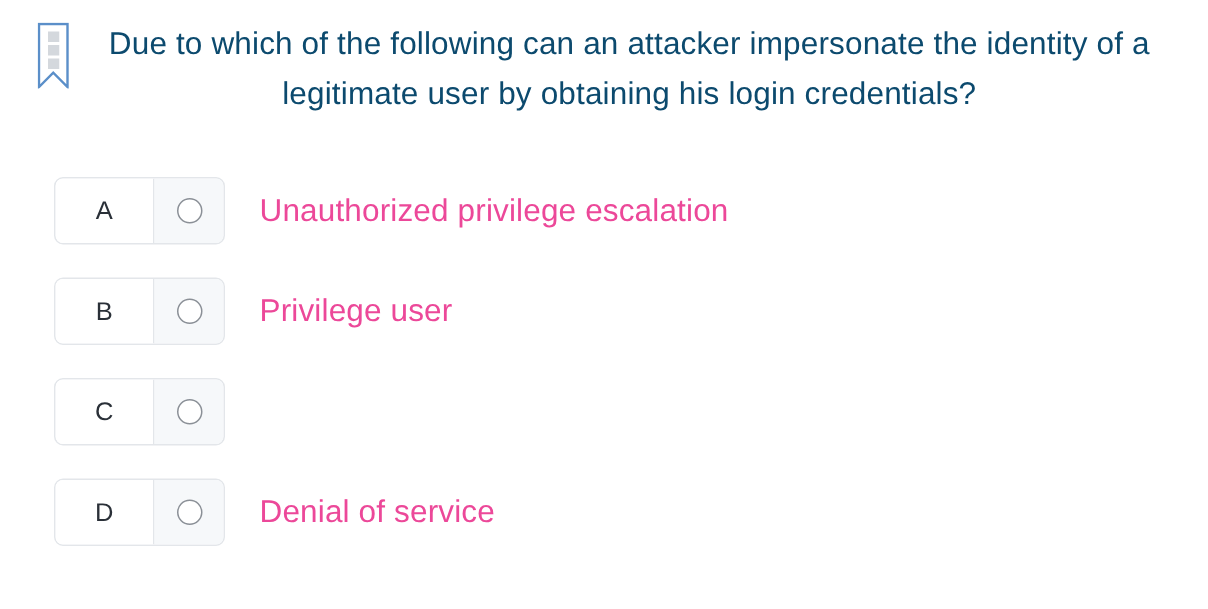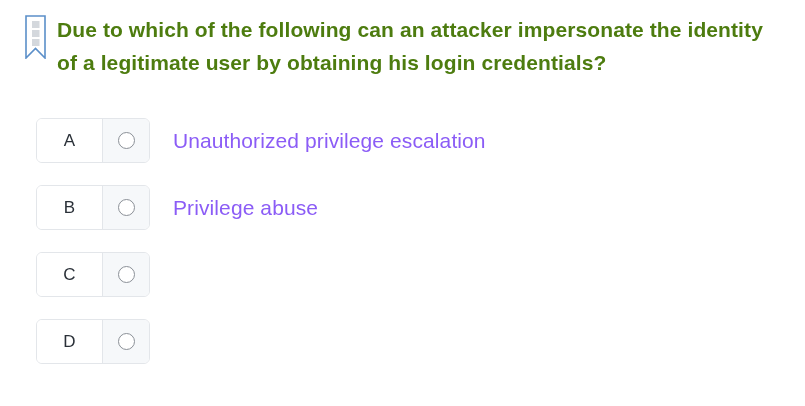--- a/index.html
+++ b/index.html
@@ -33,23 +33,24 @@
     height: 44px;
   }
 
   #question-text {
     position: absolute;
     left: 57px;
     top: 13px;
     width: 725px;
     font-size: 21px;
     line-height: 33px;
-    color: #4d7c0f;
+    color: #0c4a6e;
     letter-spacing: 0.1px;
-    font-weight: 700;
+    font-weight: 400;
+    text-align: center;
   }
 
   
   #options-list {
     position: absolute;
     left: 0;
     top: 118px;
     width: 805px;
   }
 
@@ -109,21 +110,21 @@
   }
 
   .option-text {
     position: absolute;
     left: 173px;
     top: 0;
     height: 45px;
     display: flex;
     align-items: center;
     font-size: 21px;
-    color: #8b5cf6;
+    color: #ec4899;
     letter-spacing: 0.1px;
     white-space: nowrap;
   }
 </style>
 </head>
 <body>
 
 <div id="question-block">
 
   <span id="bookmark-icon">
@@ -154,21 +155,21 @@
 
   <div class="option-row">
     <div class="option-box">
       <div class="option-letter-cell">
         <span class="option-letter">B</span>
       </div>
       <div class="option-radio-cell">
         <span class="option-radio"></span>
       </div>
     </div>
-    <div class="option-text">Privilege abuse</div>
+    <div class="option-text">Privilege user</div>
   </div>
 
   <div class="option-row">
     <div class="option-box">
       <div class="option-letter-cell">
         <span class="option-letter">C</span>
       </div>
       <div class="option-radio-cell">
         <span class="option-radio"></span>
       </div>
@@ -177,15 +178,16 @@
 
   <div class="option-row">
     <div class="option-box">
       <div class="option-letter-cell">
         <span class="option-letter">D</span>
       </div>
       <div class="option-radio-cell">
         <span class="option-radio"></span>
       </div>
     </div>
+    <div class="option-text">Denial of service</div>
   </div>
 
 </div>
 
 </body></html>

